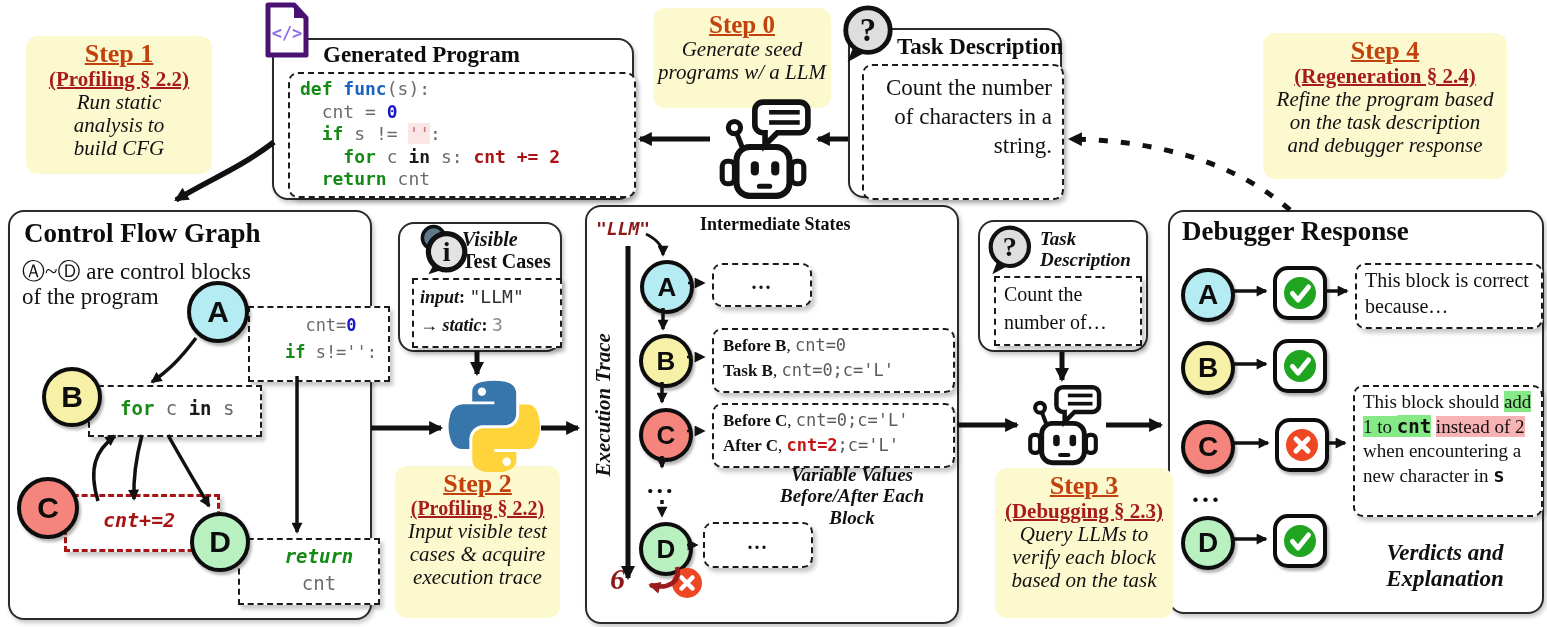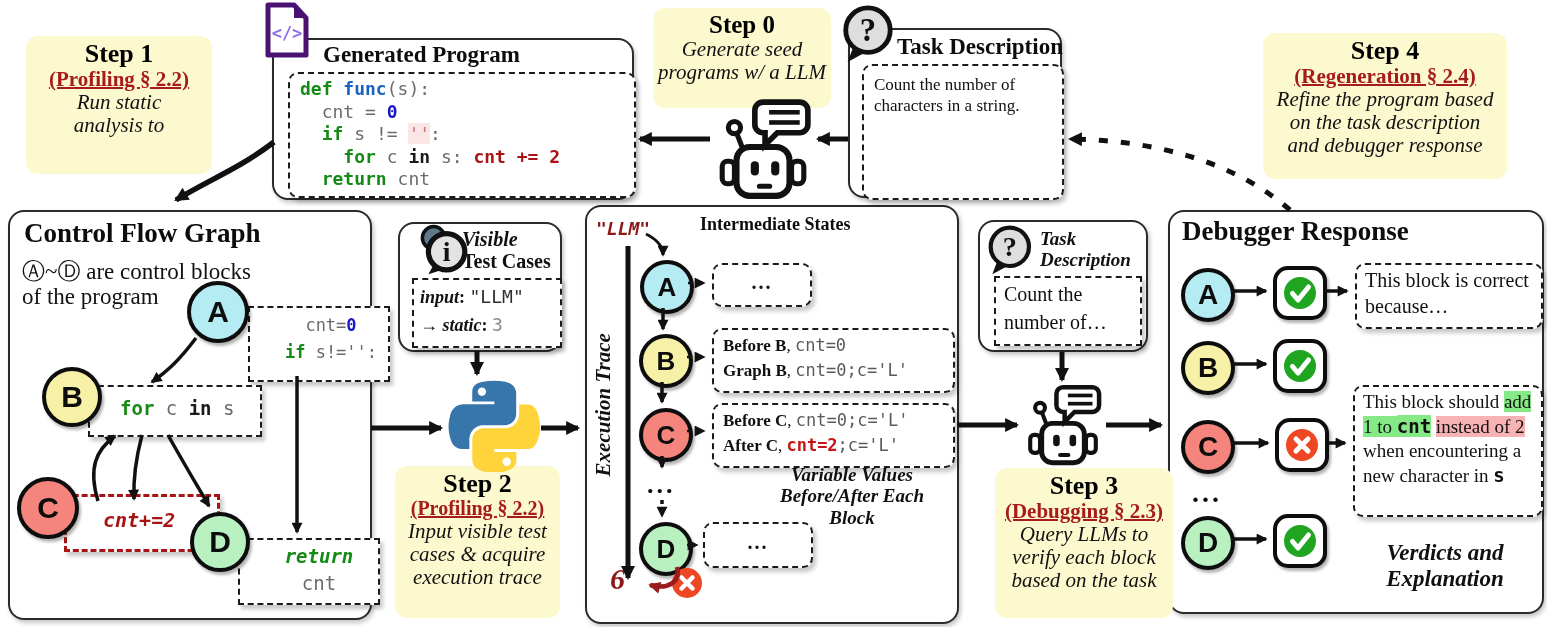--- a/index.html
+++ b/index.html
@@ -1,21 +1,21 @@
 <!DOCTYPE html>
 <html><head>
 <meta charset="utf-8">
 <style>
   html,body{margin:0;padding:0;background:#fff;}
   #canvas{position:relative;width:1547px;height:627px;background:#ffffff;overflow:hidden;
           font-family:"Liberation Serif",serif;color:#111;}
   .abs{position:absolute;}
   
   .ybox{background:#fcf9cf;border-radius:12px;text-align:center;z-index:10;padding-top:4px;}
-  .step-title{color:#000000;font-weight:bold;font-size:26px;line-height:1.05;text-decoration-thickness:2px;}
+  .step-title{color:#c2410c;font-weight:bold;font-size:26px;line-height:1.05;text-decoration:underline;text-decoration-thickness:2px;}
   .step-sub{color:#a61b1b;font-weight:bold;font-size:21px;line-height:1.15;text-decoration:underline;text-decoration-thickness:2px;}
   .step-desc{font-style:italic;font-size:21px;line-height:1.08;color:#111;}
   
   .wbox{background:#fff;border:2.5px solid #2b2b2b;border-radius:16px;z-index:5;
         box-shadow:2px 3px 4px rgba(0,0,0,.22);}
   .sec-title{font-weight:bold;color:#0d0d0d;z-index:12;}
   
   .dbox{background:#fff;border:2.5px dashed #1a1a1a;z-index:12;box-shadow:3px 4px 4px rgba(0,0,0,.22);}
   .dbox-red{border-color:#a81414;border-width:3px;}
   .rounded{border-radius:10px;}
@@ -59,20 +59,21 @@
 </head>
 <body>
 
 <div id="canvas">
 
   <div class="abs ybox" style="left:26px;top:36px;width:186px;height:134px;">
     <div class="step-title">Step 1</div>
     <div class="step-sub">(Profiling § 2.2)</div>
     <div class="step-desc">Run static</div>
     <div class="step-desc">analysis to</div>
+    <div class="step-desc">build CFG</div>
   </div>
 
   <div class="abs wbox" style="left:272px;top:38px;width:358px;height:158px;"></div>
   <div class="abs sec-title" style="left:323px;top:42px;font-size:23px;">Generated Program</div>
   <div class="abs dbox rounded mono" style="left:288px;top:72px;width:324px;height:114px;font-size:18px;line-height:22.5px;padding:4px 10px;">
       <div class="tline"><span class="tok-kw">def </span><span class="tok-fn">func</span><span class="tok-pl">(s):</span></div>
       <div class="tline"><span class="tok-pl">  cnt = </span><span class="tok-num">0</span></div>
       <div class="tline"><span class="tok-pl">  </span><span class="tok-kw">if</span><span class="tok-pl"> s != </span><span class="tok-strhl">''</span><span class="tok-pl">:</span></div>
       <div class="tline"><span class="tok-pl">    </span><span class="tok-kw">for</span><span class="tok-pl"> c </span><span class="tok-kwb">in</span><span class="tok-pl"> s: </span><span class="tok-err">cnt += 2</span></div>
       <div class="tline"><span class="tok-pl">  </span><span class="tok-kw">return</span><span class="tok-pl"> cnt</span></div>
@@ -98,21 +99,21 @@
     <rect x="38" y="62" width="8" height="14" rx="4" fill="#111"></rect>
     <rect x="58" y="62" width="8" height="14" rx="4" fill="#111"></rect>
     <rect x="44" y="84" width="15" height="5" rx="2.5" fill="#111"></rect>
     <path d="M54 4 h32 a8 8 0 0 1 8 8 v14 a8 8 0 0 1 -8 8 h-22 l-12 12 v-12 h-2 a8 8 0 0 1 -8 -8 v-14 a8 8 0 0 1 8 -8 z" fill="#fff" stroke="#111" stroke-width="5.5"></path>
     <line x1="56" y1="14" x2="86" y2="14" stroke="#111" stroke-width="4.5"></line>
     <line x1="56" y1="24" x2="86" y2="24" stroke="#111" stroke-width="4.5"></line>
   </svg>
 
   <div class="abs wbox" style="left:848px;top:28px;width:210px;height:166px;"></div>
   <div class="abs sec-title" style="left:897px;top:34px;font-size:23px;">Task Description</div>
-  <div class="abs dbox rounded" style="left:862px;top:64px;width:178px;height:116px;font-size:17px;line-height:1.25;padding:8px 10px;">Count the number of characters in a string.</div>
+  <div class="abs dbox rounded" style="left:862px;top:64px;width:178px;height:116px;font-size:23px;line-height:1.25;padding:8px 10px;text-align:right;">Count the number of characters in a string.</div>
   <svg class="abs icon" style="left:838px;top:4px;" width="58" height="62" viewBox="0 0 60 64">
     <circle cx="31" cy="27" r="23" fill="#dedede" stroke="#111" stroke-width="5"></circle>
     <path d="M16 44 L10 60 L30 49 Z" fill="#111"></path>
     <text x="31" y="38" font-size="34" font-weight="bold" text-anchor="middle" fill="#111" font-family="Liberation Serif, serif">?</text>
   </svg>
 
   <div class="abs ybox" style="left:1263px;top:33px;width:244px;height:142px;">
     <div class="step-title">Step 4</div>
     <div class="step-sub">(Regeneration § 2.4)</div>
     <div class="step-desc">Refine the program based</div>
@@ -183,21 +184,21 @@
 
   <div class="abs node n-a" style="left:640px;top:260px;width:46px;height:46px;font-size:26px;">A</div>
   <div class="abs node n-b" style="left:639px;top:334px;width:46px;height:46px;font-size:26px;">B</div>
   <div class="abs node n-c" style="left:639px;top:408px;width:46px;height:46px;font-size:26px;">C</div>
   <div class="abs dots" style="left:647px;top:470px;font-size:26px;">...</div>
   <div class="abs node n-d" style="left:639px;top:522px;width:46px;height:46px;font-size:26px;">D</div>
 
   <div class="abs dbox rounded" style="left:712px;top:263px;width:96px;height:40px;font-weight:bold;font-size:20px;text-align:center;line-height:34px;letter-spacing:2px;">...</div>
   <div class="abs dbox rounded" style="left:712px;top:328px;width:230px;height:58px;font-size:17px;line-height:25px;padding:3px 0 0 9px;">
       <div class="tline"><span class="tok-lbl">Before B</span><span class="tok-txt">, </span><span class="tok-mono">cnt=0</span></div>
-      <div class="tline"><span class="tok-lbl">Graph B</span><span class="tok-txt">, </span><span class="tok-mono">cnt=0;c='L'</span></div>
+      <div class="tline"><span class="tok-lbl">Task B</span><span class="tok-txt">, </span><span class="tok-mono">cnt=0;c='L'</span></div>
     </div>
   <div class="abs dbox rounded" style="left:712px;top:403px;width:230px;height:58px;font-size:17px;line-height:25px;padding:3px 0 0 9px;">
       <div class="tline"><span class="tok-lbl">Before C</span><span class="tok-txt">, </span><span class="tok-mono">cnt=0;c='L'</span></div>
       <div class="tline"><span class="tok-lbl">After C</span><span class="tok-txt">, </span><span class="tok-monor">cnt=2</span><span class="tok-mono">;c='L'</span></div>
     </div>
   <div class="abs caption" style="left:757px;top:464px;width:190px;font-size:19px;">
     <div>Variable Values</div>
     <div>Before/After Each Block</div>
   </div>
   <div class="abs dbox rounded" style="left:703px;top:522px;width:106px;height:42px;font-weight:bold;font-size:20px;text-align:center;line-height:36px;letter-spacing:2px;">...</div>

